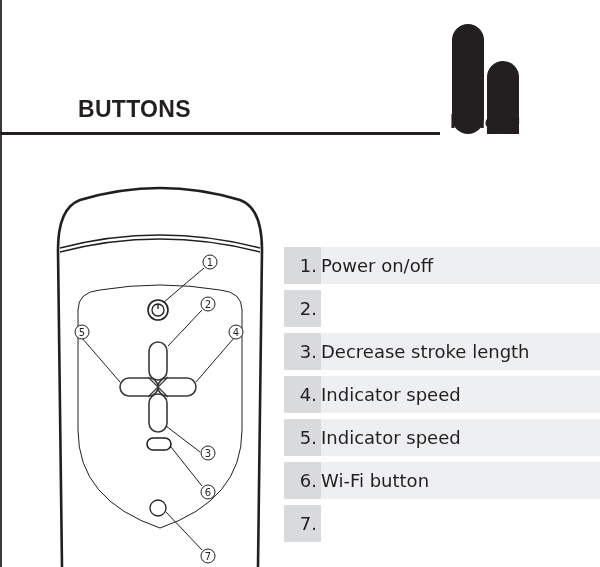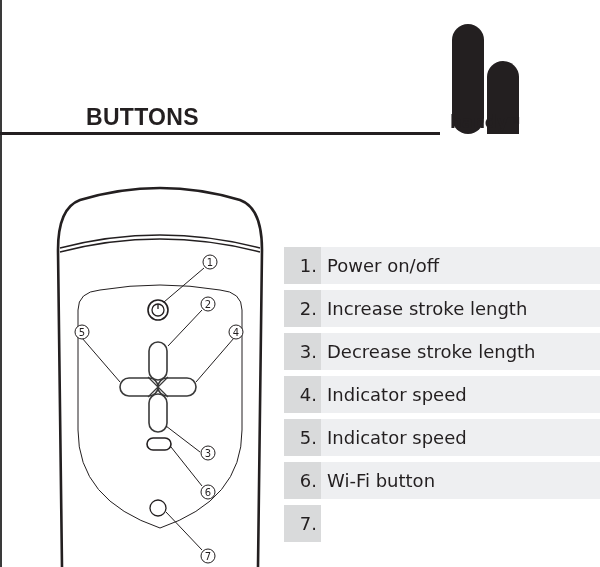--- a/index.html
+++ b/index.html
@@ -3,41 +3,41 @@
 <meta charset="utf-8">
 <style>
   html, body { margin: 0; padding: 0; }
   body {
     width: 600px; height: 567px; position: relative; overflow: hidden;
     background: #ffffff; font-family: "DejaVu Sans", sans-serif; color: #231f20;
   }
   .left-rule { position: absolute; left: 0; top: 0; width: 2px; height: 567px; background: #3a3a3a; }
   .header-rule { position: absolute; left: 0; top: 132px; width: 440px; height: 3px; background: #231f20; }
   .title {
-    position: absolute; left: 78px; top: 96px; margin: 8px;
+    position: absolute; left: 78px; top: 96px; margin: 0;
     font-family: "Liberation Sans", sans-serif; font-weight: bold; font-size: 23px;
     letter-spacing: 0.3px; color: #231f20;
   }
   .logo { position: absolute; left: 440px; top: 18px; width: 100px; height: 130px; }
   .logo-bar-tall { position: absolute; left: 12px; top: 6px; width: 32px; height: 110px; background: #231f20; border-radius: 16px; }
   .logo-bar-short { position: absolute; left: 47px; top: 43px; width: 32px; height: 73px; background: #231f20; border-radius: 16px 16px 0 0; }
   .logo-word {
     position: absolute; left: 10px; top: 94px; font-family: "DejaVu Sans", sans-serif;
     font-weight: bold; font-size: 17px; color: #231f20; letter-spacing: -0.3px;
   }
   .logo-tm { position: absolute; left: 68px; top: 99px; font-size: 8px; color: #231f20; font-family: "DejaVu Sans", sans-serif; }
   .device { position: absolute; left: 40px; top: 170px; width: 240px; height: 397px; }
   .legend { position: absolute; left: 284px; top: 247px; width: 316px; }
   .row { position: absolute; left: 0; width: 316px; height: 37px; display: flex; }
   .row .num {
     width: 37px; background: #d9dadb; display: flex; align-items: center; justify-content: flex-end;
     padding-right: 4px; box-sizing: border-box; font-family: "DejaVu Sans", sans-serif; font-size: 18px; color: #231f20;
   }
   .row .label {
-    flex: 1; background: #eeeff1; display: flex; align-items: center; padding-left: 6px;
+    flex: 1; background: #eeeff1; display: flex; align-items: center; 
     font-family: "DejaVu Sans", sans-serif; font-size: 18px; color: #231f20; white-space: nowrap;
   }
 </style>
 </head>
 <body>
 
 <div class="left-rule"></div>
 
 <h1 class="title">BUTTONS</h1>
 <div class="header-rule"></div>
@@ -121,21 +121,20 @@
   </svg>
 </div>
 
 <div class="legend">
   <div class="row" style="top:0px">
     <span class="num">1.</span>
     <span class="label">Power on/off</span>
   </div>
   <div class="row" style="top:43px">
     <span class="num">2.</span>
-    <span class="label">Increase stroke length</span>
   </div>
   <div class="row" style="top:86px">
     <span class="num">3.</span>
     <span class="label">Decrease stroke length</span>
   </div>
   <div class="row" style="top:129px">
     <span class="num">4.</span>
     <span class="label">Indicator speed</span>
   </div>
   <div class="row" style="top:172px">

